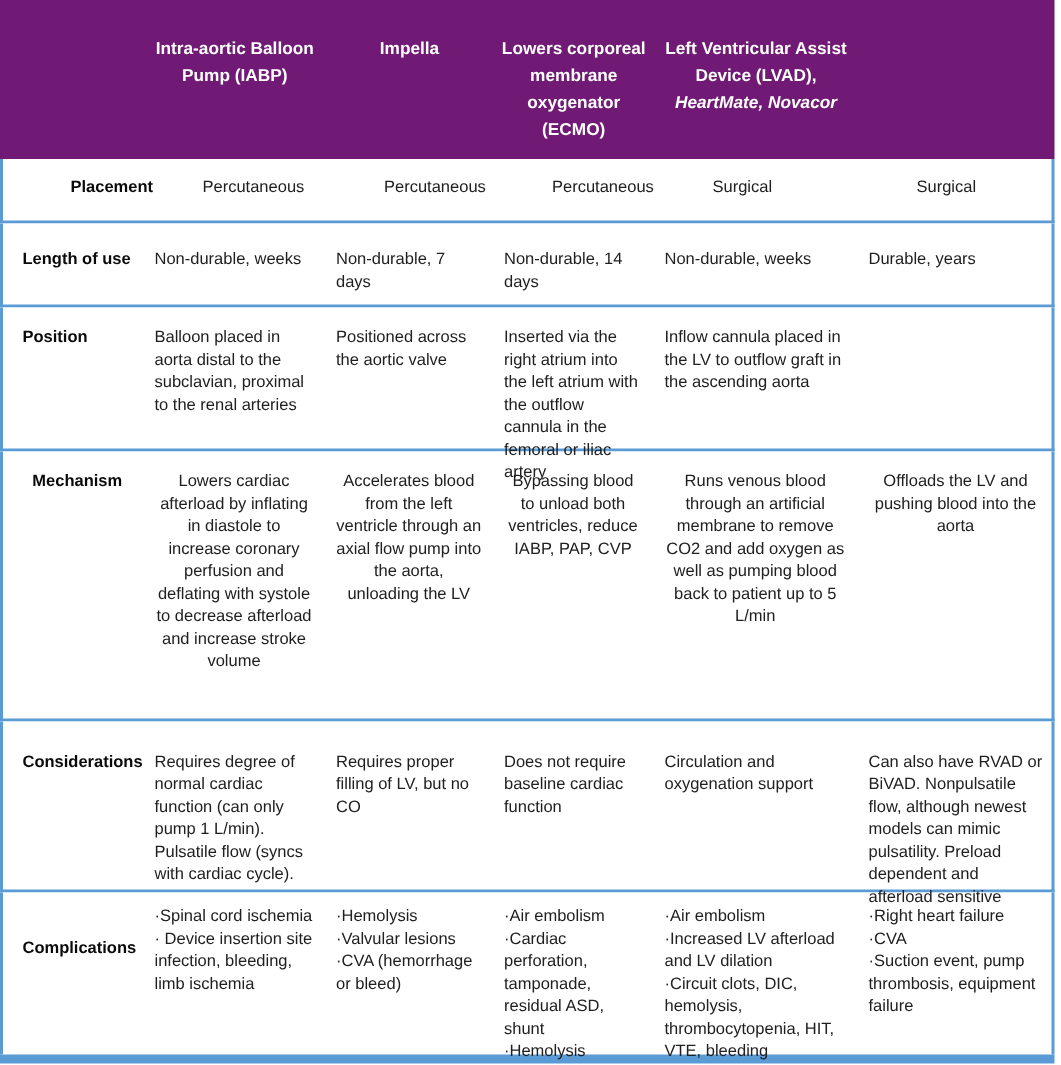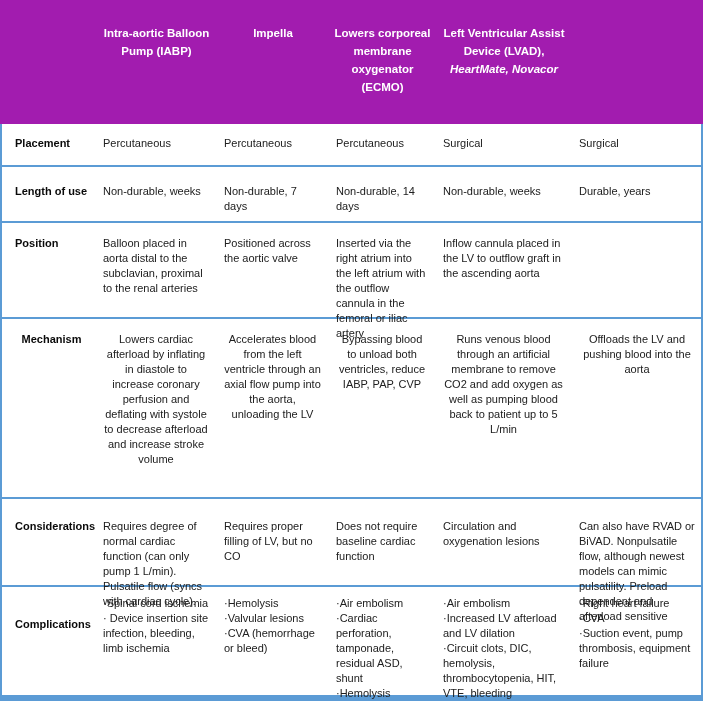--- a/index.html
+++ b/index.html
@@ -10,22 +10,22 @@
     overflow: hidden;
     position: relative;
   }
   .tbl { width: 703px; }
   .grid {
     display: grid;
     grid-template-columns: 96px 121px 112px 107px 136px 131px;
     box-sizing: border-box;
   }
   .header {
-    background: #a21caf;
-    height: 124px;
+    background: #701a75;
+    height: 106px;
   }
   .hcell {
     color: #ffffff;
     font-weight: bold;
     font-size: 11.5px;
     line-height: 18px;
     text-align: center;
     padding: 24px 4px 0 4px;
     box-sizing: border-box;
   }
@@ -44,25 +44,25 @@
     padding: 0 10px 0 5px;
     box-sizing: border-box;
     white-space: pre-line;
   }
   .rlabel {
     font-weight: bold;
     color: #0a0a0a;
     padding-left: 13px;
     white-space: normal;
   }
-  .r1 { height: 43px; }  .r1 .cell { padding-top: 12px; }
+  .r1 { height: 43px; }  .r1 .cell { padding-top: 12px; margin-left: 32px; }
   .r2 { height: 56px; }  .r2 .cell { padding-top: 17px; }
   .r3 { height: 96px; } .r3 .cell { padding-top: 13px; }
   .r4 { height: 180px; text-align: center; } .r4 .cell { padding-top: 13px; }
-  .r5 { height: 88px; } .r5 .cell { padding-top: 20px; }
+  .r5 { height: 114px; } .r5 .cell { padding-top: 20px; }
   .r6 { height: 108px; } .r6 .cell { padding-top: 9px; }
   .r6 .rlabel { padding-top: 30px; }
   .bar {
     width: 703px; height: 6px;
     background: #5b9bd5;
   }
 </style>
 </head>
 <body>
 
@@ -110,21 +110,21 @@
       <div class="cell">Bypassing blood to unload both ventricles, reduce IABP, PAP, CVP</div>
       <div class="cell">Runs venous blood through an artificial membrane to remove CO2 and add oxygen as well as pumping blood back to patient up to 5 L/min</div>
       <div class="cell">Offloads the LV and pushing blood into the aorta</div>
     </div>
 
     <div class="grid row r5">
       <div class="cell rlabel">Considerations</div>
       <div class="cell">Requires degree of normal cardiac function (can only pump 1 L/min). Pulsatile flow (syncs with cardiac cycle).</div>
       <div class="cell">Requires proper filling of LV, but no CO</div>
       <div class="cell">Does not require baseline cardiac function</div>
-      <div class="cell">Circulation and oxygenation lesions</div>
+      <div class="cell">Circulation and oxygenation support</div>
       <div class="cell">Can also have RVAD or BiVAD. Nonpulsatile flow, although newest models can mimic pulsatility. Preload dependent and afterload sensitive</div>
     </div>
 
     <div class="grid row r6 last">
       <div class="cell rlabel">Complications</div>
       <div class="cell">·Spinal cord ischemia
 · Device insertion site infection, bleeding, limb ischemia</div>
       <div class="cell">·Hemolysis
 ·Valvular lesions
 ·CVA (hemorrhage or bleed)</div>

